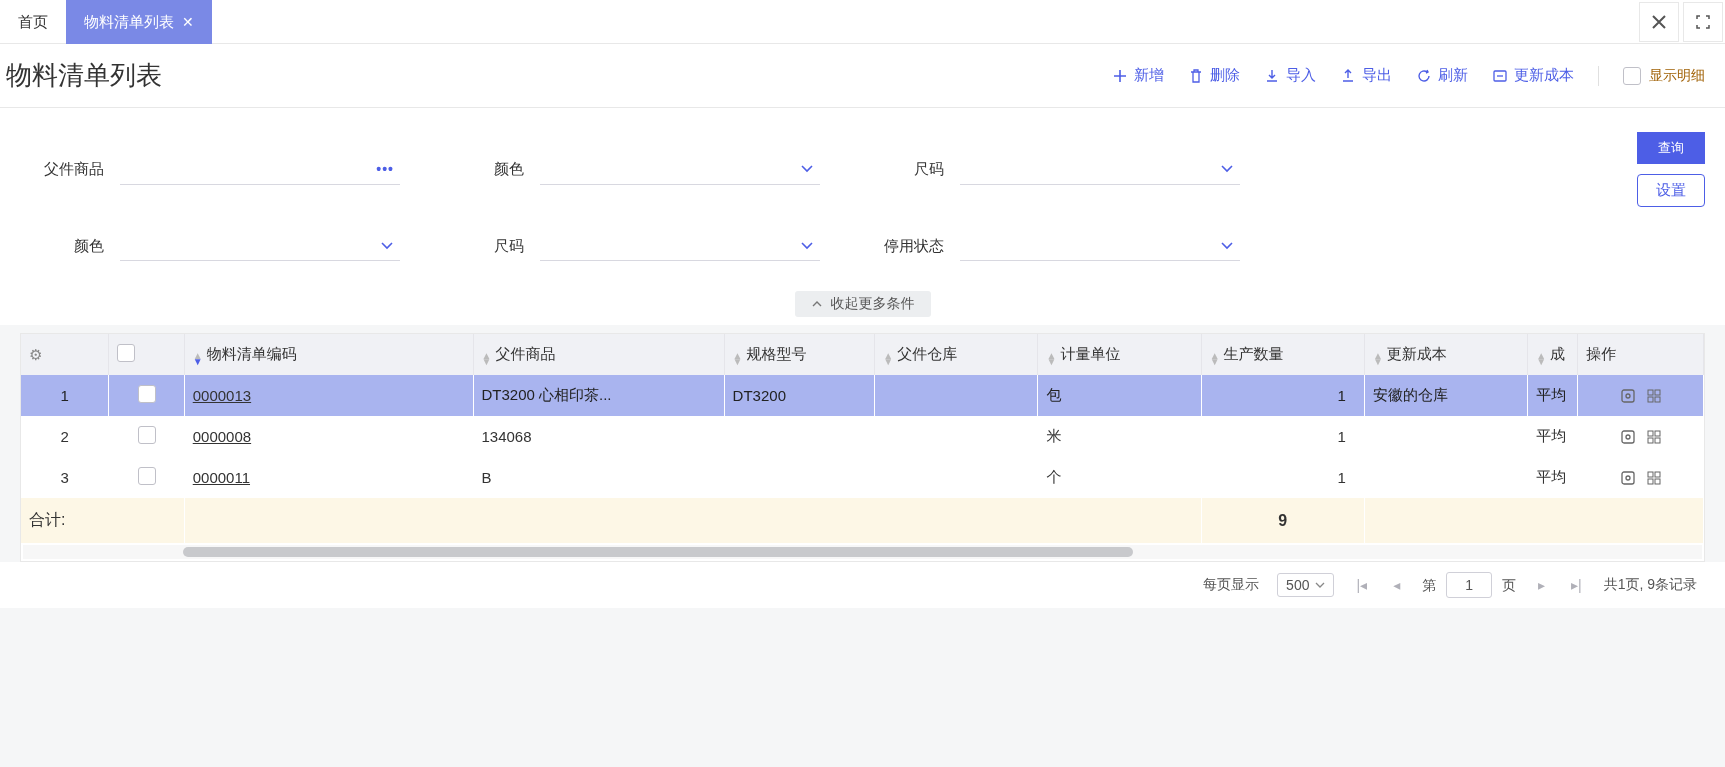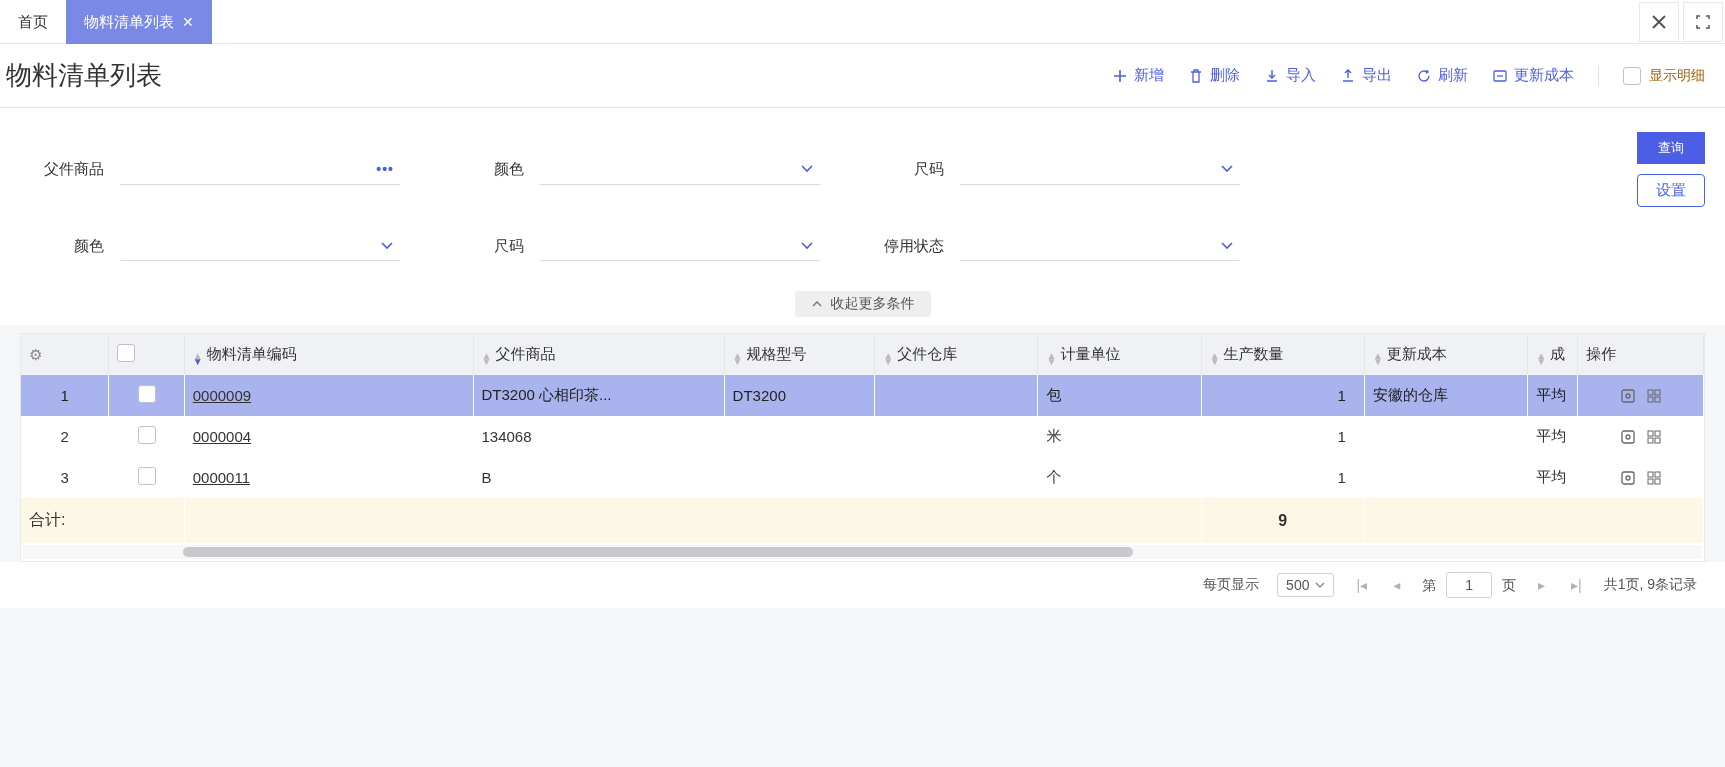--- a/index.html
+++ b/index.html
@@ -261,21 +261,21 @@
               <span>▲</span>
               <span>▼</span>
             </span><span>成</span></th>
         <th class="center">操作</th>
       </tr>
     </thead>
     <tbody id="tbody">
         <tr class="row-hl">
           <td class="center">1</td>
           <td class="center"><span class="checkbox-sq"></span></td>
-          <td><span class="link-underline">0000009</span></td>
+          <td><span class="link-underline">0000013</span></td>
           <td>DT3200 心相印茶...</td>
           <td>DT3200</td>
           <td></td>
           <td>包</td>
           <td style="text-align:right;padding-right:18px;">1</td>
           <td>安徽的仓库</td>
           <td>平均</td>
           <td>
             <div class="op-col">
               <span>
@@ -291,21 +291,21 @@
                   <rect x="2" y="9" width="5" height="5" stroke="#666" fill="none"></rect>
                   <rect x="9" y="9" width="5" height="5" stroke="#666" fill="none"></rect>
                 </svg>
               </span>
             </div>
           </td>
         </tr>
         <tr class="">
           <td class="center">2</td>
           <td class="center"><span class="checkbox-sq"></span></td>
-          <td><span class="link-underline">0000004</span></td>
+          <td><span class="link-underline">0000008</span></td>
           <td>134068</td>
           <td></td>
           <td></td>
           <td>米</td>
           <td style="text-align:right;padding-right:18px;">1</td>
           <td></td>
           <td>平均</td>
           <td>
             <div class="op-col">
               <span>

